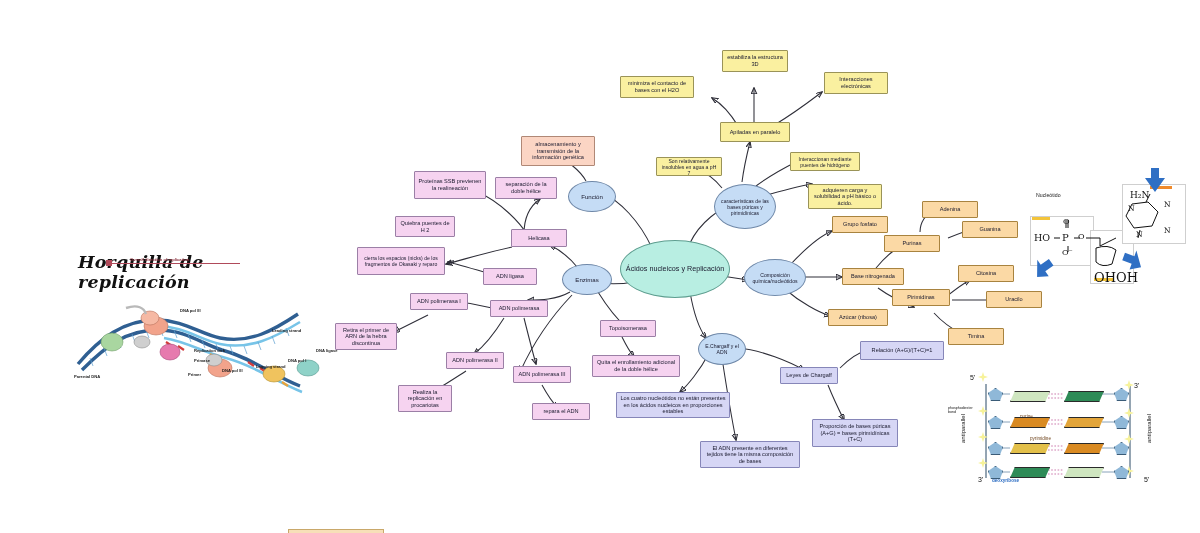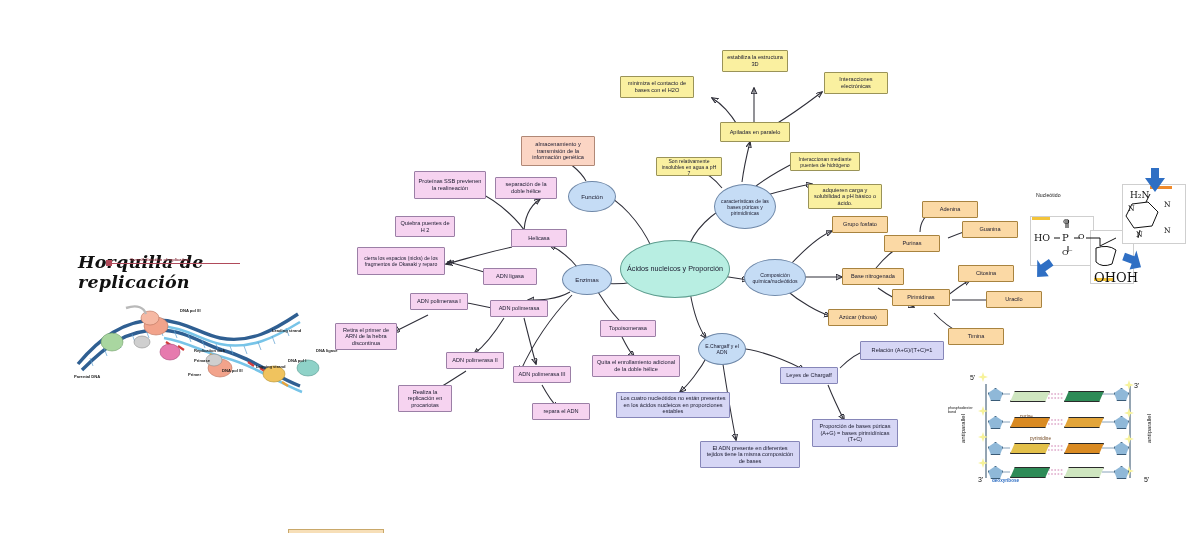--- a/index.html
+++ b/index.html
@@ -132,21 +132,21 @@
 
       <path d="M708,355 C700,370 688,385 680,392"></path>
       <path d="M722,358 C726,384 732,420 736,440"></path>
       <path d="M738,348 C762,350 790,362 804,370"></path>
 
       <path d="M840,368 C850,358 860,352 868,350"></path>
       <path d="M828,385 C834,400 840,412 844,420"></path>
     </g>
   </svg>
 
-  <div class="node ell c-teal fs7" style="left:620px;top:240px;width:110px;height:58px;">Ácidos nucleicos y Proporción</div>
+  <div class="node ell c-teal fs7" style="left:620px;top:240px;width:110px;height:58px;">Ácidos nucleicos y Replicación</div>
 
   <div class="node ell c-blue fs6" style="left:568px;top:181px;width:48px;height:31px;">Función</div>
   <div class="node ell c-blue fs6" style="left:562px;top:264px;width:50px;height:31px;">Enzimas</div>
   <div class="node ell c-blue fs5" style="left:714px;top:184px;width:62px;height:45px;">características de las bases púricas y pirimidínicas</div>
   <div class="node ell c-blue fs5" style="left:744px;top:259px;width:62px;height:37px;">Composición química/nucleótidos</div>
   <div class="node ell c-blue fs5" style="left:698px;top:333px;width:48px;height:32px;">E.Chargaff y el ADN</div>
 
   <div class="node rect c-salmon fs55" style="left:521px;top:136px;width:74px;height:30px;">almacenamiento y transmisión de la información genética</div>
 
   <div class="node rect c-pink fs55" style="left:414px;top:171px;width:72px;height:28px;">Proteínas SSB previenen la realineación</div>

